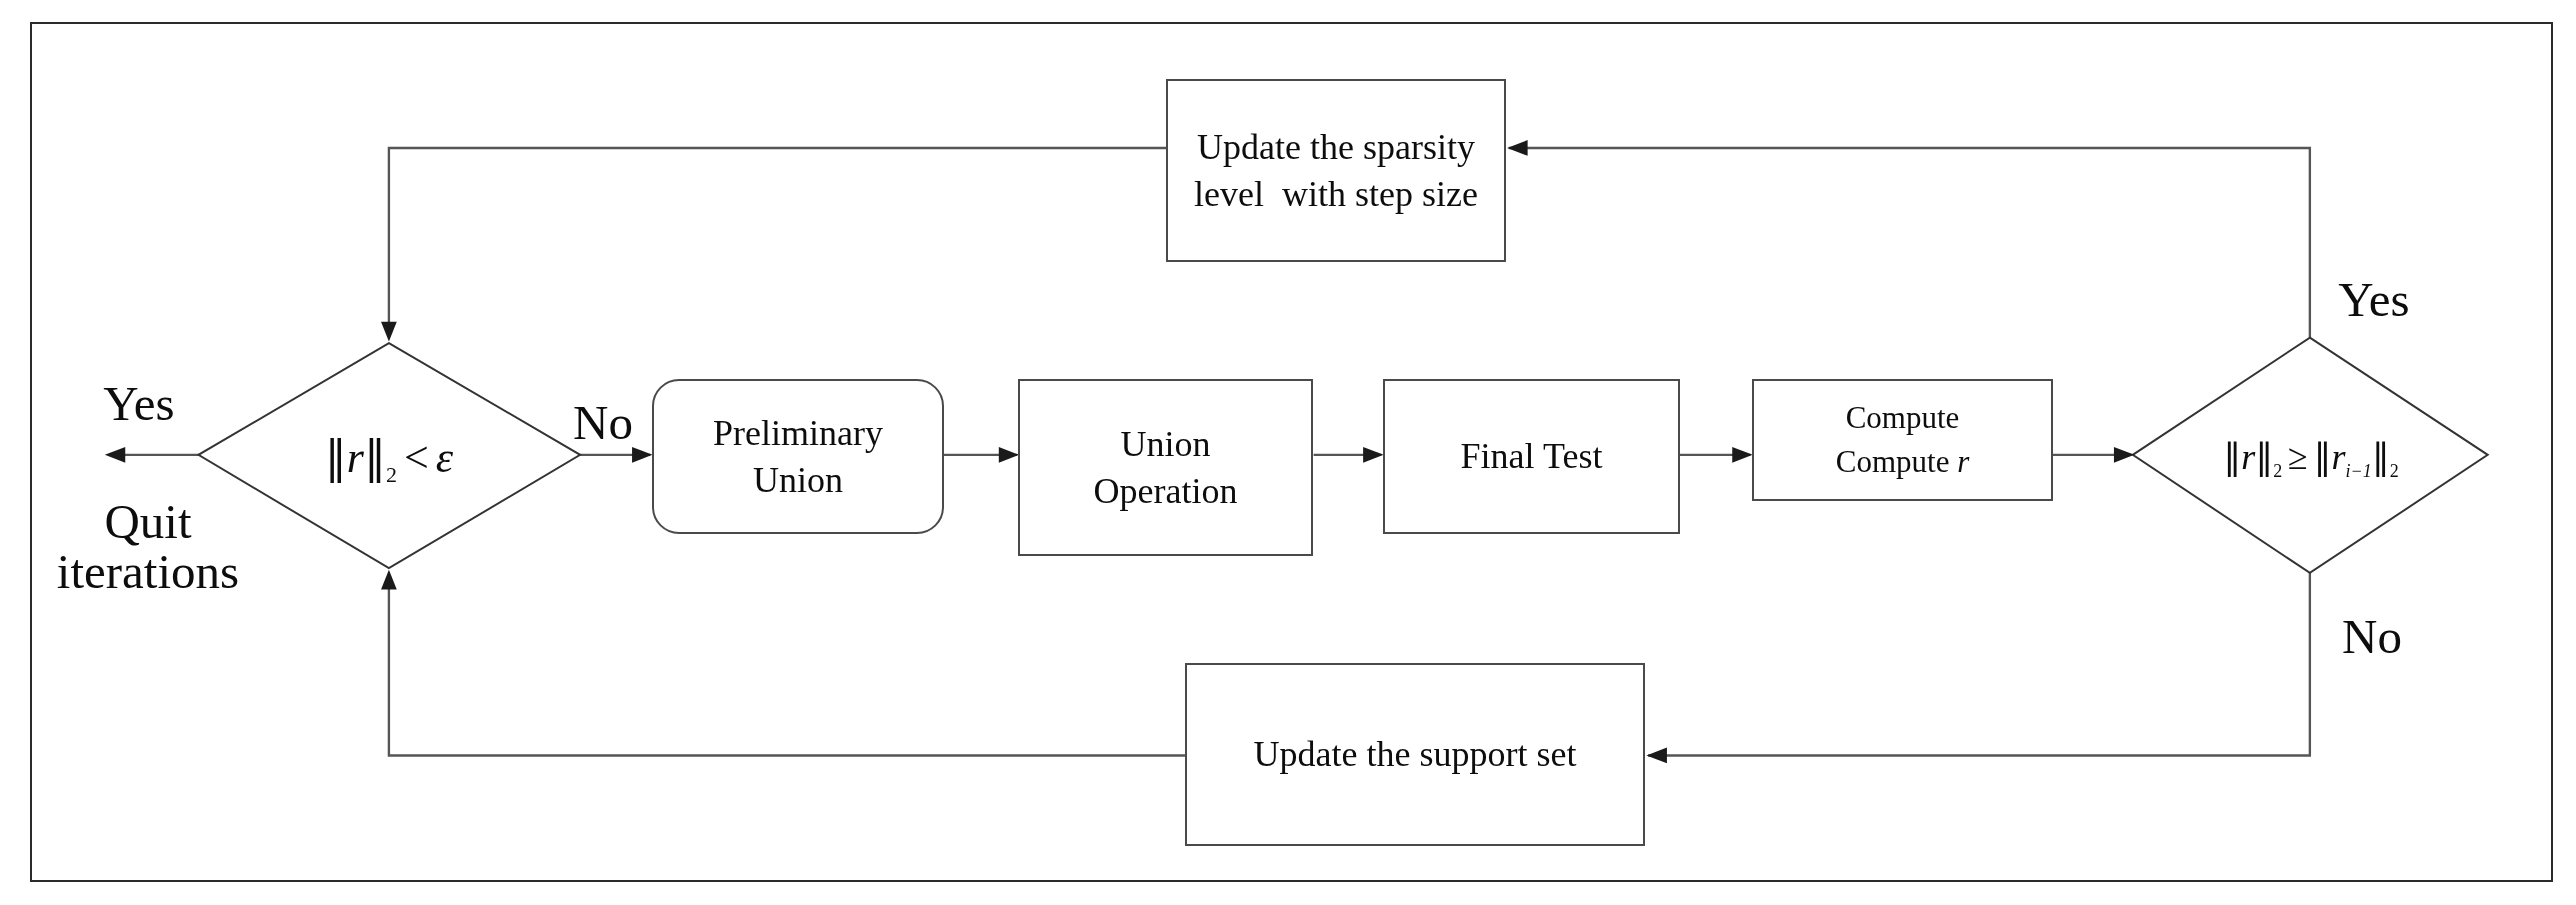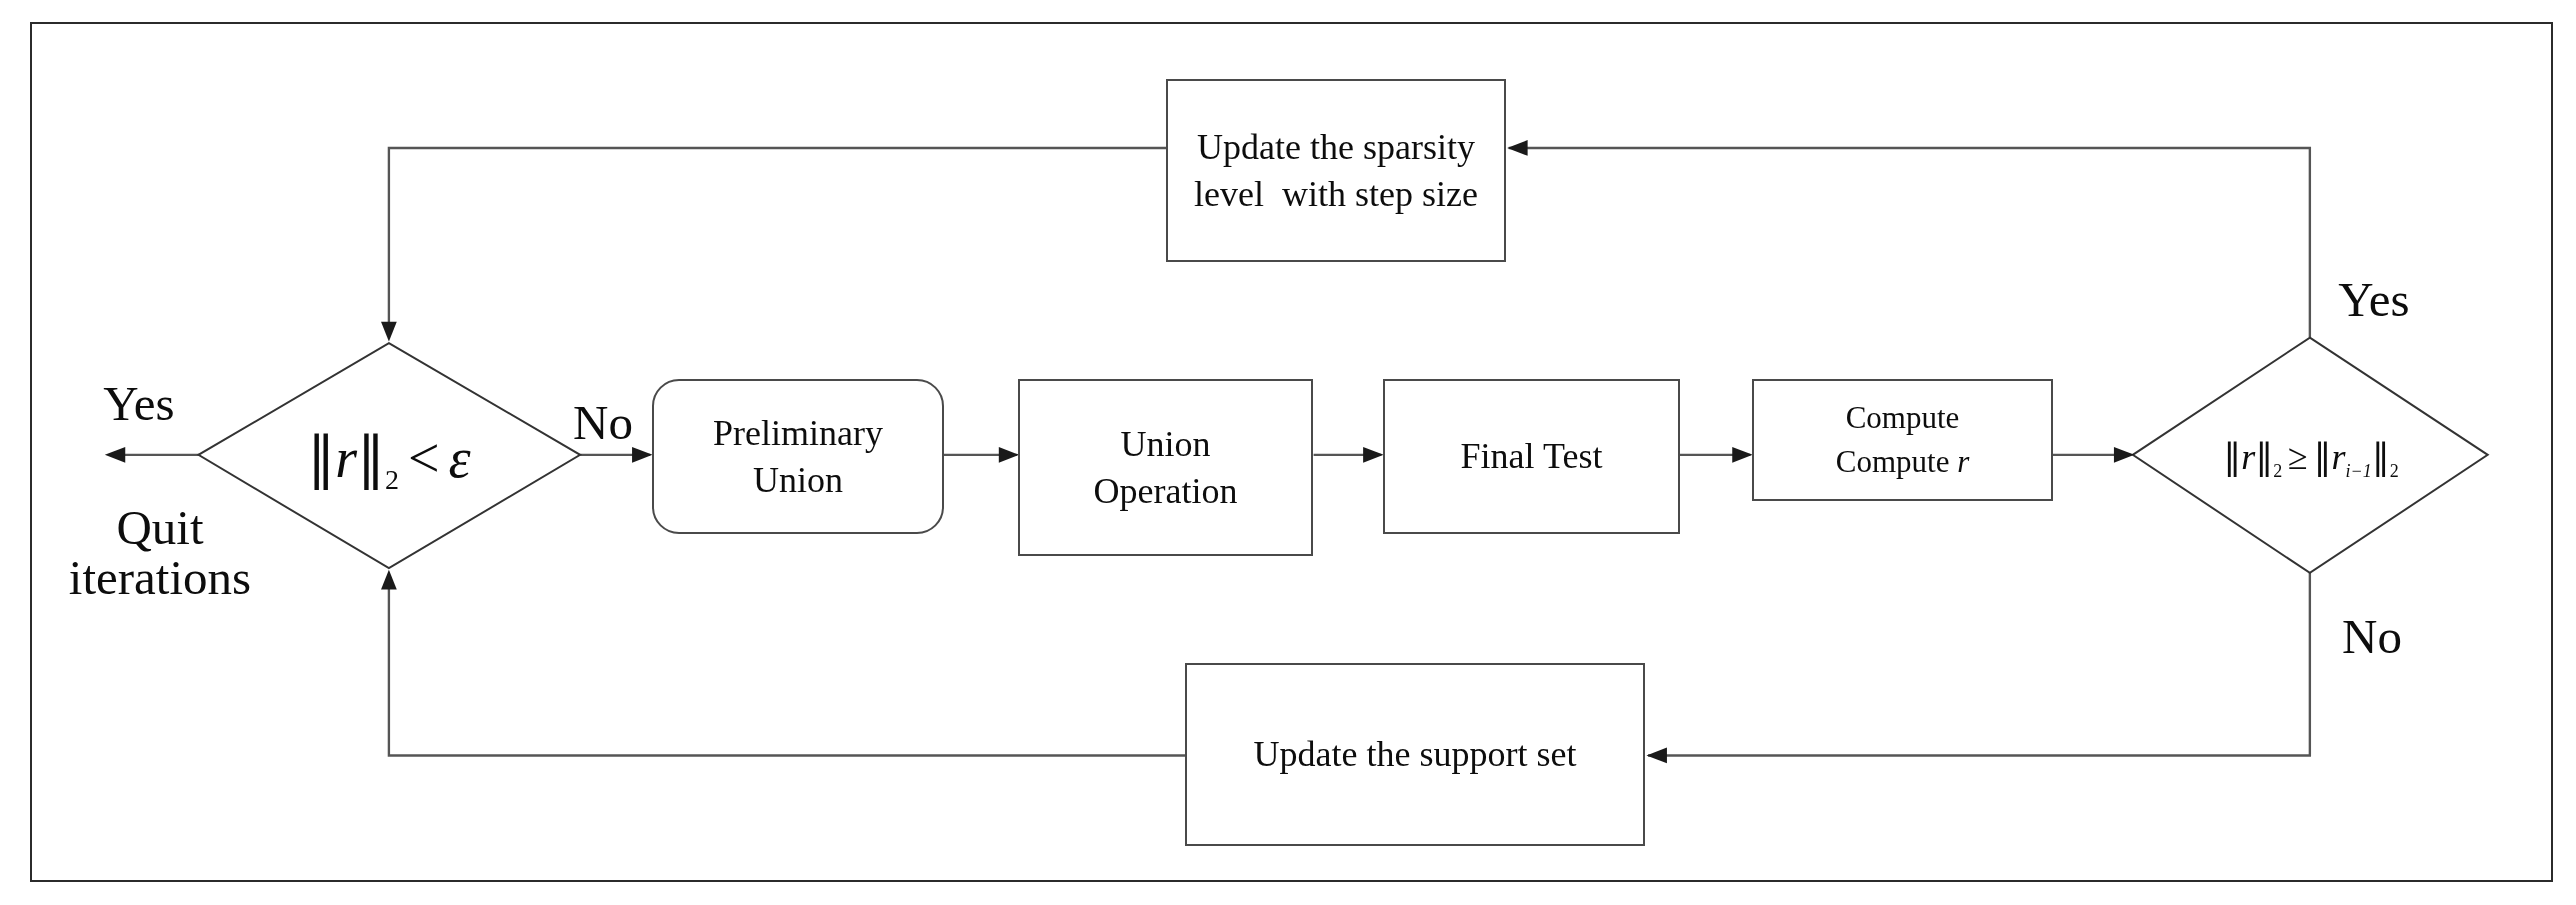--- a/index.html
+++ b/index.html
@@ -15,30 +15,30 @@
   .node.small .line{font-size:31px;line-height:44px;}
   .var{font-style:italic;}
   .lbl{position:absolute;transform:translate(-50%,-50%);font-size:49px;line-height:50px;
        text-align:center;white-space:nowrap;}
   .lbl.multi{white-space:pre-line;}
   .formula{position:absolute;transform:translate(-50%,-50%);white-space:nowrap;}
   .formula i{font-style:italic;}
   .formula .norm{font-style:normal;font-family:"DejaVu Serif","Liberation Serif",serif;}
   .formula sub{font-size:0.5em;line-height:0;}
   .formula .op{font-style:normal;margin:0 0.16em;}
-  #f-left{left:389px;top:457px;font-size:56px;}
+  #f-left{left:389px;top:457px;font-size:44px;}
   #f-right{left:2311px;top:457px;font-size:36px;}
   #box-sparsity{left:1166px;top:57px;width:340px;height:183px;margin-top:22px;}
   #box-prelim{left:652px;top:379px;width:292px;height:155px;border-radius:27px;}
   #box-union{left:1018px;top:379px;width:295px;height:177px;}
   #box-final{left:1383px;top:379px;width:297px;height:155px;}
   #box-compute{left:1752px;top:379px;width:301px;height:122px;font-family:Liberation Serif, serif;}
   #box-support{left:1185px;top:663px;width:460px;height:183px;}
   #lbl-yes-left{left:139px;top:404px;}
-  #lbl-quit{left:160px;top:547px;margin-top:6px;}
+  #lbl-quit{left:148px;top:547px;}
   #lbl-no-left{left:603px;top:423px;}
   #lbl-yes-right{left:2374px;top:300px;}
   #lbl-no-right{left:2372px;top:637px;}
 </style>
 </head>
 <body>
 
 <div class="canvas">
 
   <div class="frame"></div>

